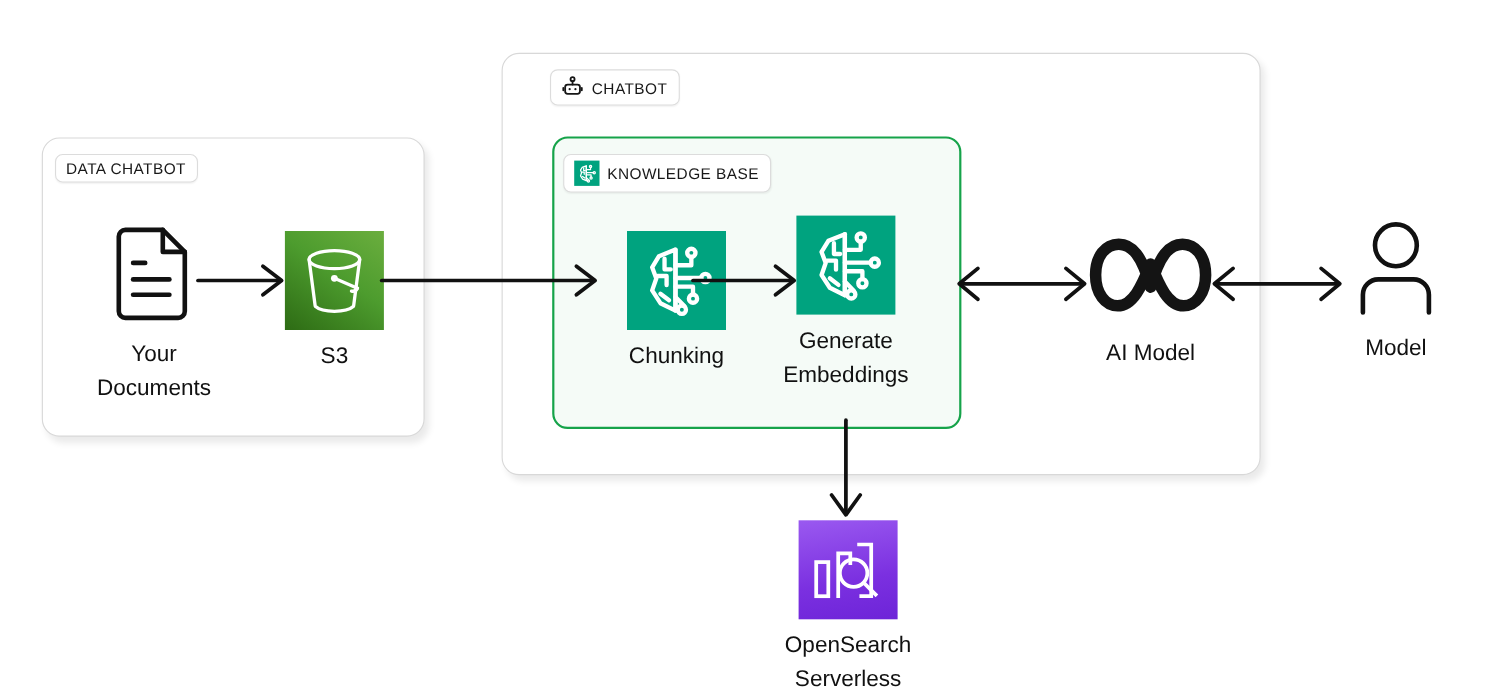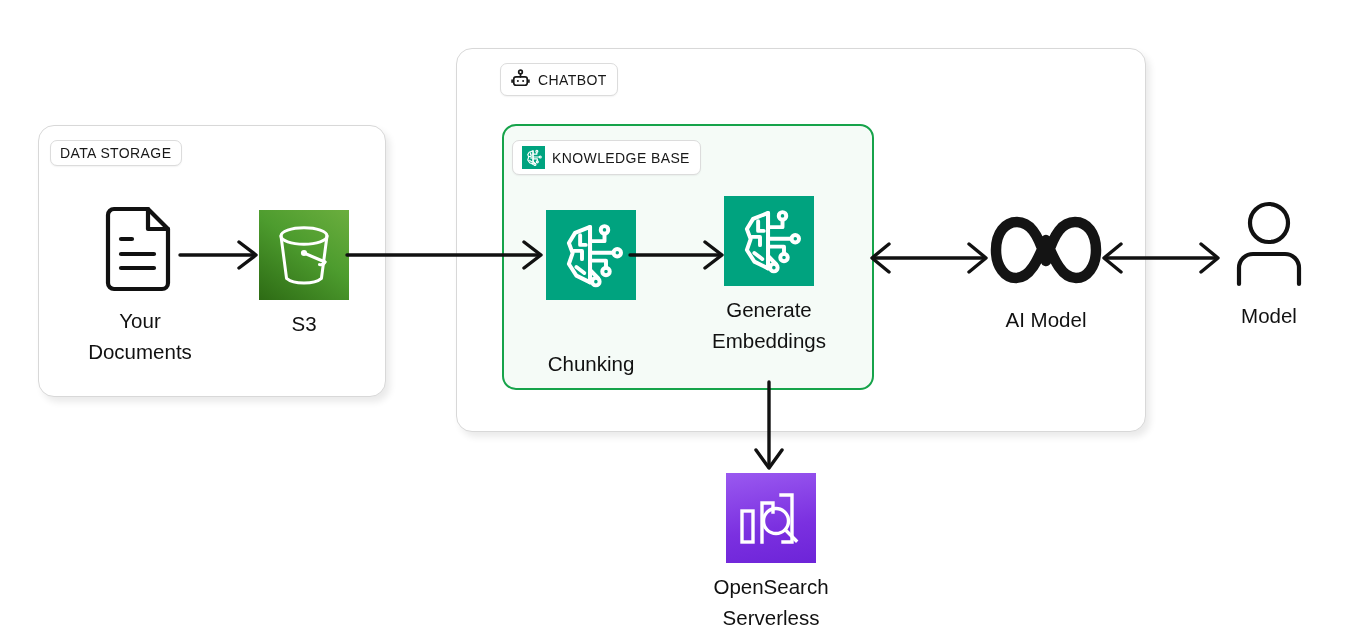--- a/index.html
+++ b/index.html
@@ -96,21 +96,21 @@
     display: block;
   }
   .tile svg { display: block; }
 
   .s3-tile   { background: linear-gradient(215deg, #6bae3e 0%, #4d9c2e 45%, #2d6b14 100%); }
   .brain-tile { background: #00a37f; }
   .oss-tile  { background: linear-gradient(170deg, #9a59f0 0%, #7b30e0 60%, #6d24d8 100%); }
 
   #node-documents   { left: 76px;  top: 205px; width: 108px; margin-left: 10px; }
   #node-s3          { left: 259px; top: 210px; width: 90px;  }
-  #node-chunking    { left: 541px; top: 210px; width: 100px; gap: 40px;  }
+  #node-chunking    { left: 565px; top: 210px; width: 100px;  }
   #node-embeddings  { left: 724px; top: 196px; width: 90px;  }
   #node-ai-model    { left: 986px; top: 208px; width: 120px; }
   #node-user        { left: 1228px;top: 200px; width: 82px;  }
 
   
   .conn { position: absolute; z-index: 5; }
   .conn svg { display: block; overflow: visible; }
 
   #conn-doc-s3      { left: 180px; top: 238px; }
   #conn-s3-chunking { left: 347px; top: 238px; }
@@ -122,21 +122,21 @@
 </head>
 <body>
 
 <div id="canvas">
 
   <div class="group-box" id="data-storage-box"></div>
   <div class="group-box" id="chatbot-box"></div>
   <div id="knowledge-base-box"></div>
 
   <div class="pill" id="pill-data-storage">
-    <span class="pill-label">DATA STORAGE</span>
+    <span class="pill-label">DATA CHATBOT</span>
   </div>
 
   <div class="pill" id="pill-chatbot">
     <span class="bot-icon">
       <svg viewBox="0 0 24 24" width="21" height="21" fill="none" stroke="#161616" stroke-width="1.9" stroke-linecap="round" stroke-linejoin="round">
         <circle cx="12" cy="3.4" r="2.1"></circle>
         <line x1="12" y1="5.5" x2="12" y2="9"></line>
         <rect x="4.3" y="9" width="15.4" height="9.6" rx="2.6"></rect>
         <circle cx="9" cy="13.8" r="1.15" fill="#161616" stroke="none"></circle>
         <circle cx="15" cy="13.8" r="1.15" fill="#161616" stroke="none"></circle>

